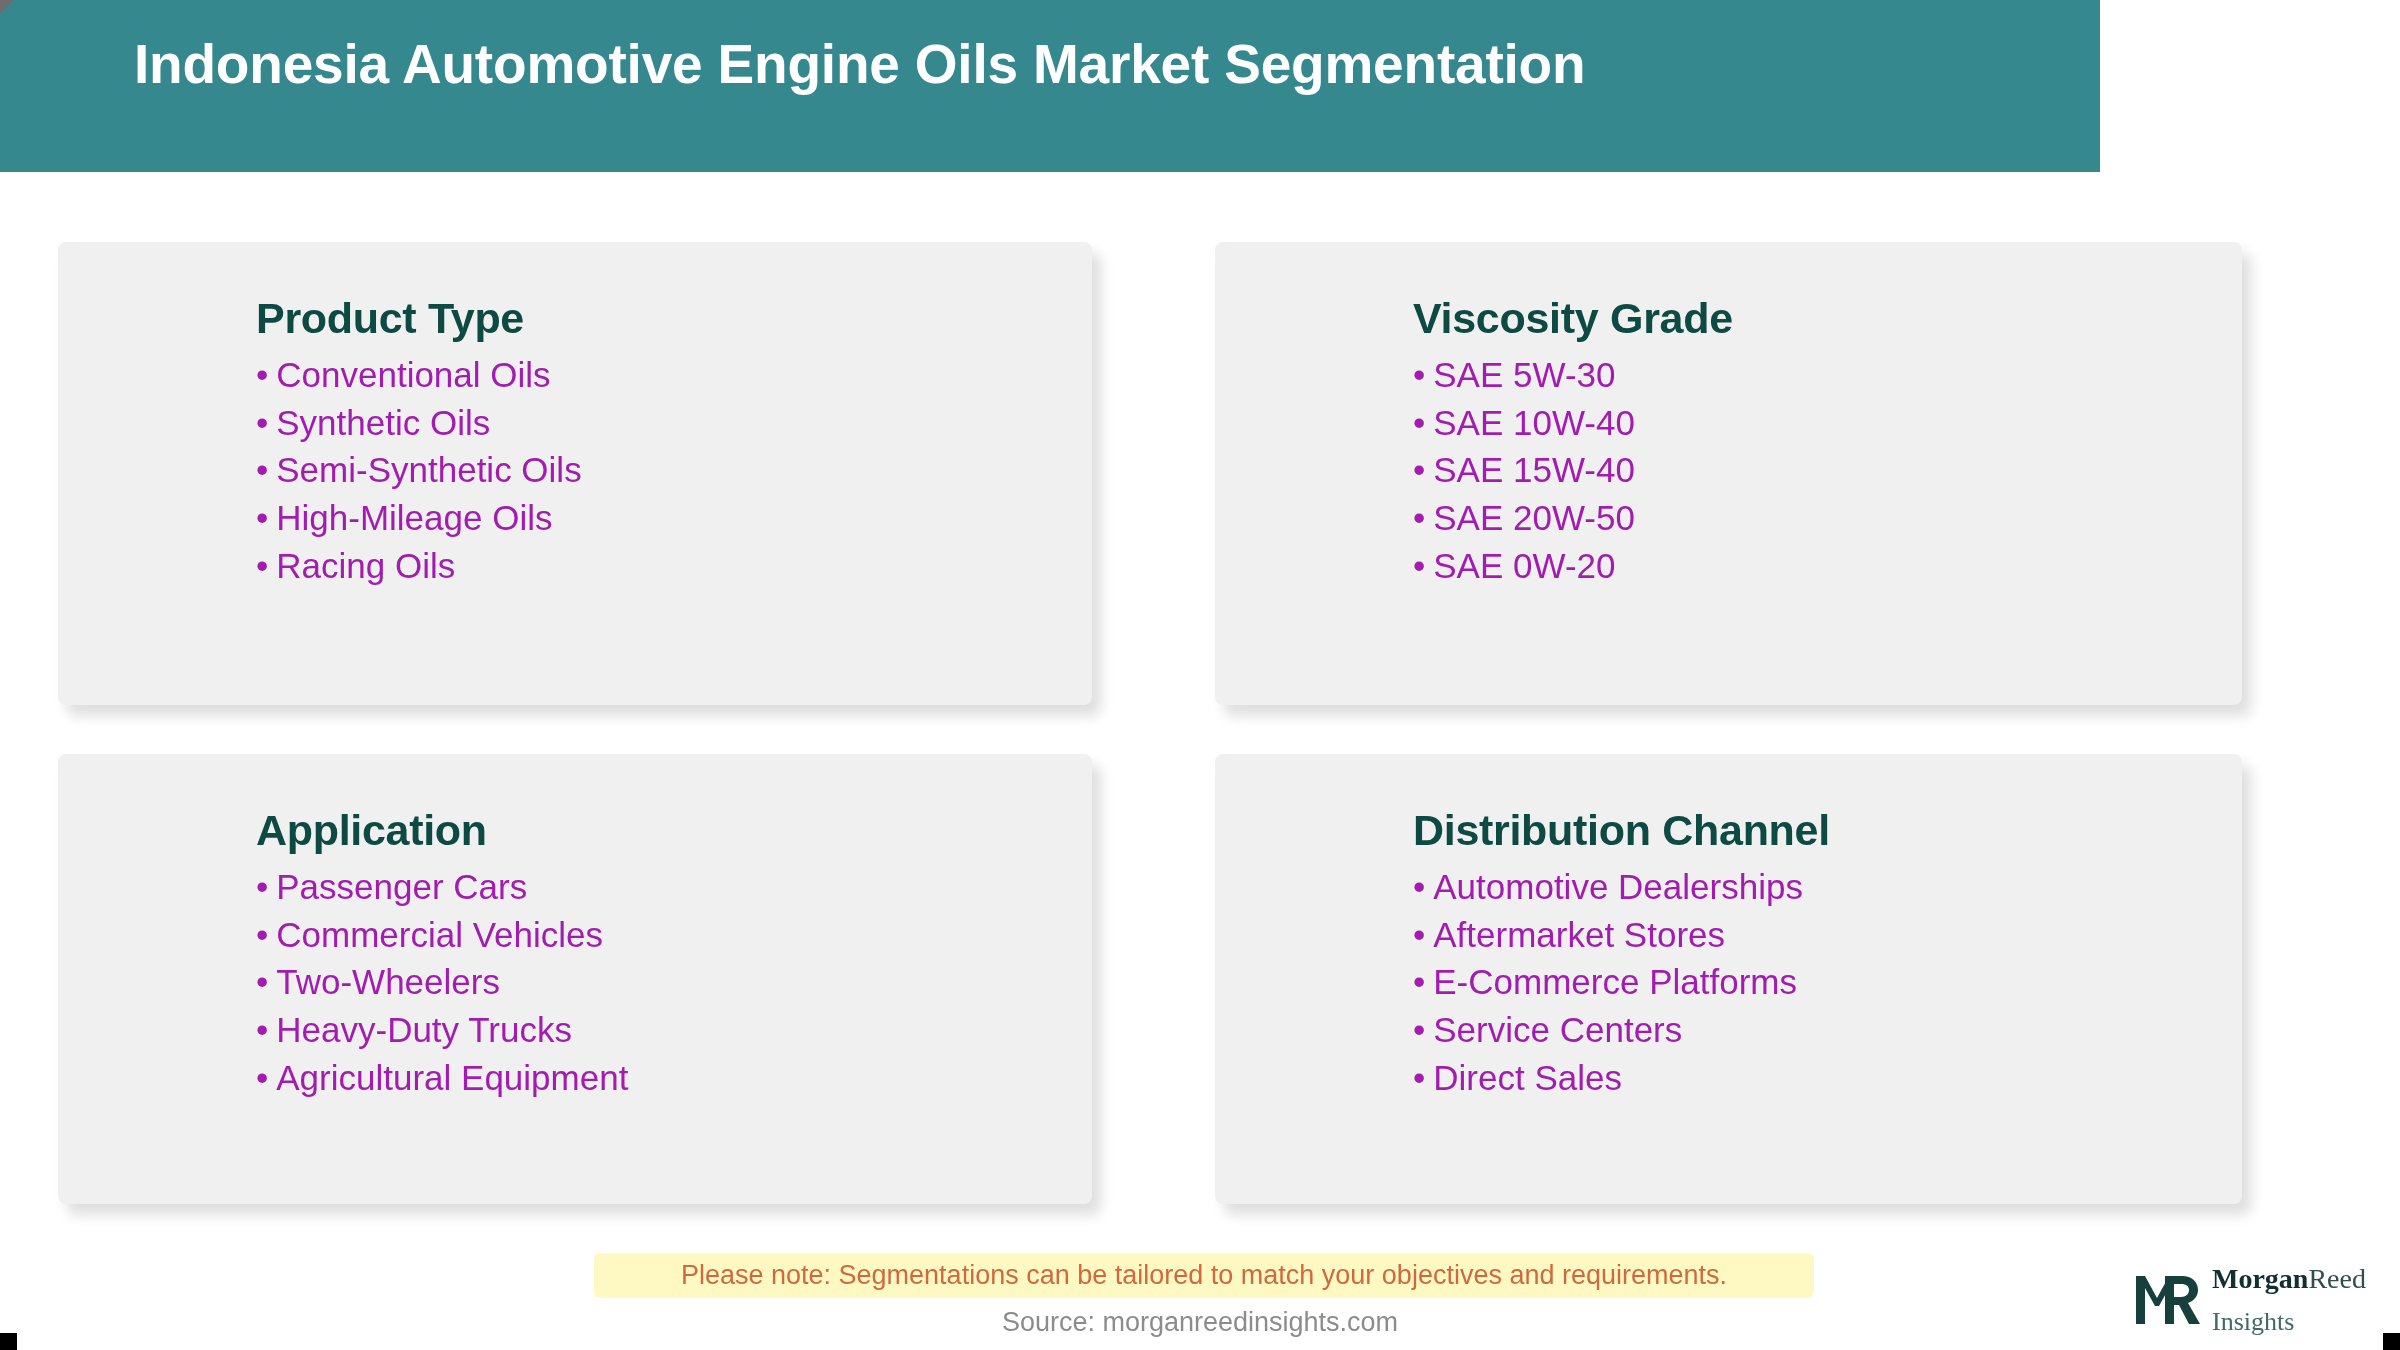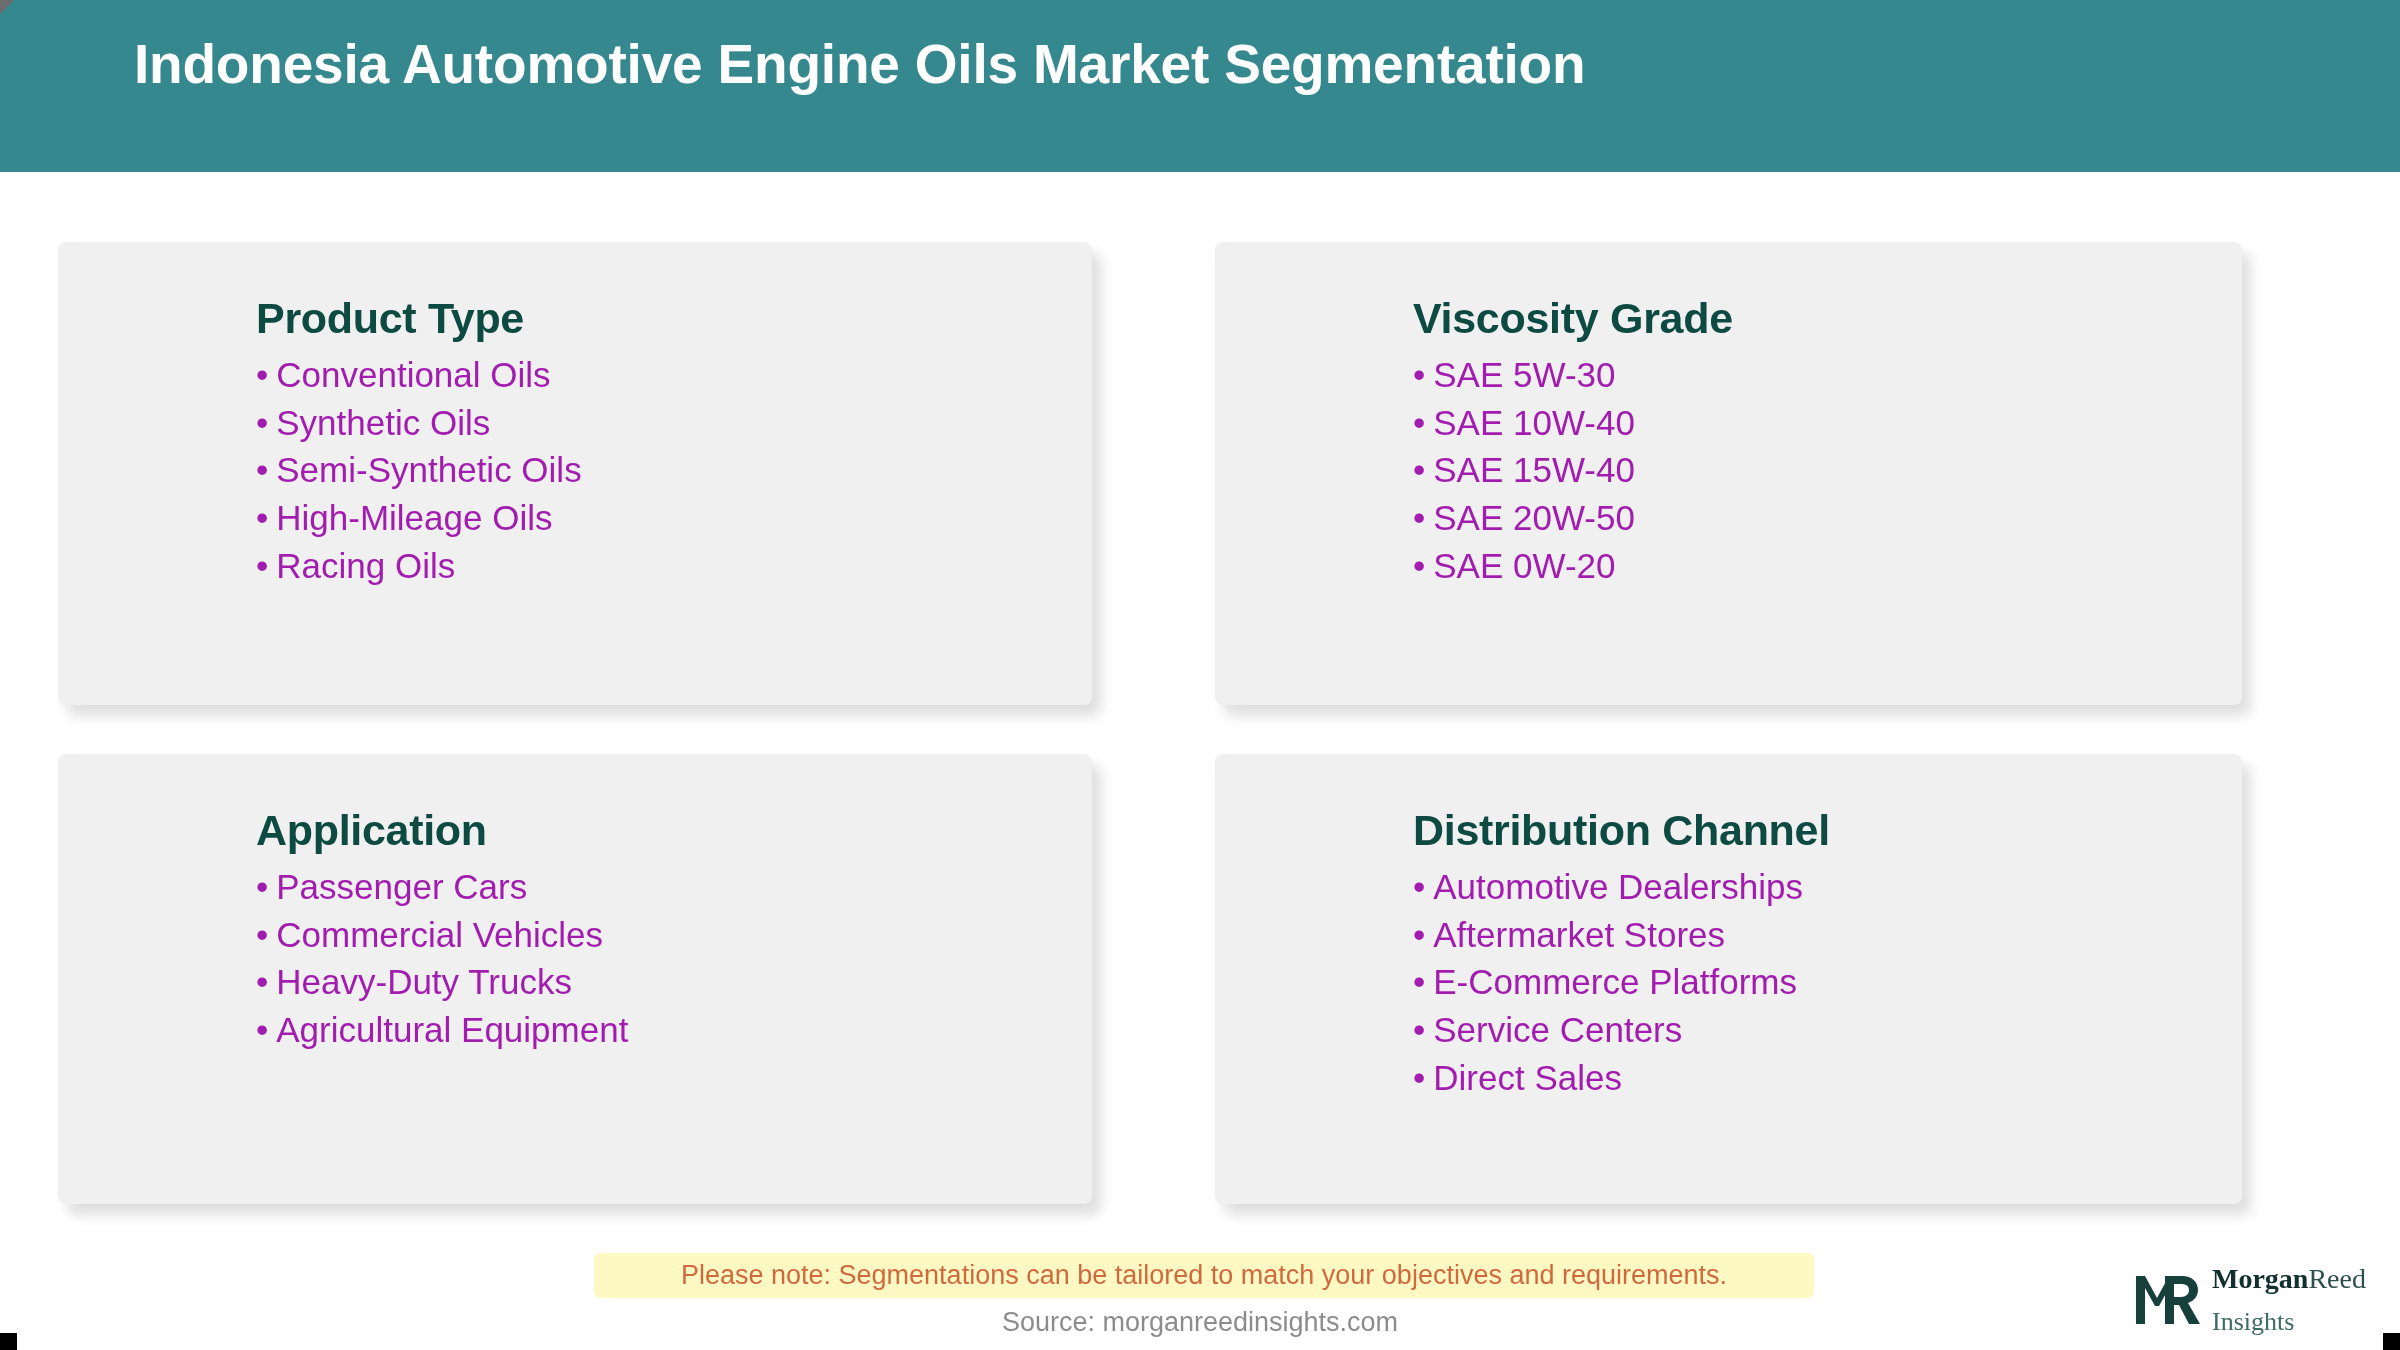--- a/index.html
+++ b/index.html
@@ -13,21 +13,21 @@
     font-family: "Liberation Sans", sans-serif;
     overflow: hidden;
     position: relative;
   }
 
   
   .header {
     position: absolute;
     left: 0;
     top: 0;
-    width: 2400px;
+    width: 2100px;
     height: 172px;
     background: #36888f;
     box-sizing: border-box;
   }
   .header-title {
     position: absolute;
     left: 134px;
     top: 32px;
     font-size: 55px;
     font-weight: bold;
@@ -203,20 +203,21 @@
       </ul>
     </div>
   </div>
 
   <div class="card card-3">
     <div class="card-inner">
       <div class="card-heading">Application</div>
       <ul class="card-list">
         <li><span class="bullet">•</span><span>Passenger Cars</span></li>
         <li><span class="bullet">•</span><span>Commercial Vehicles</span></li>
+        <li><span class="bullet">•</span><span>Two-Wheelers</span></li>
         <li><span class="bullet">•</span><span>Heavy-Duty Trucks</span></li>
         <li><span class="bullet">•</span><span>Agricultural Equipment</span></li>
       </ul>
     </div>
   </div>
 
   <div class="card card-4">
     <div class="card-inner">
       <div class="card-heading">Distribution Channel</div>
       <ul class="card-list">

